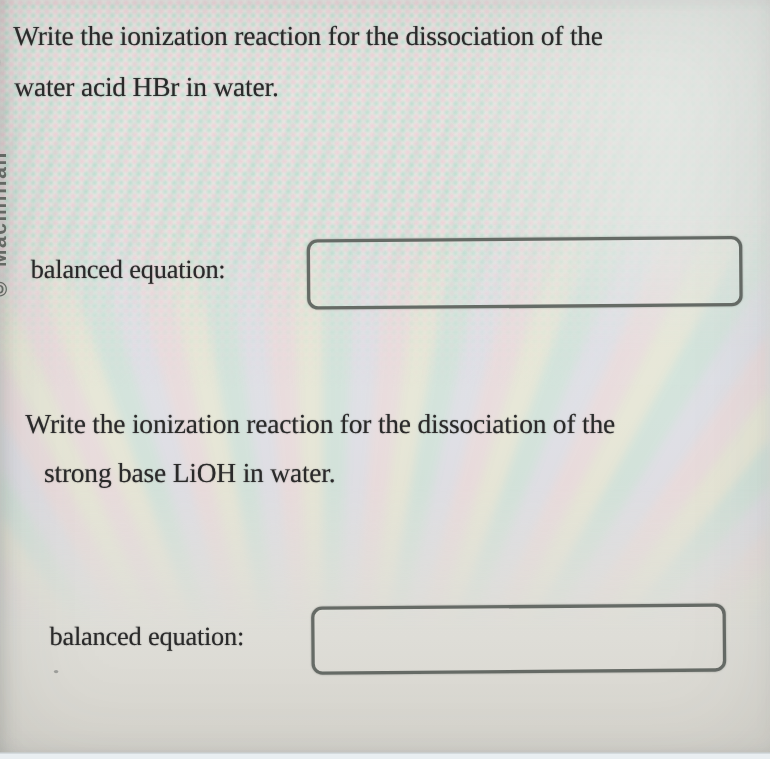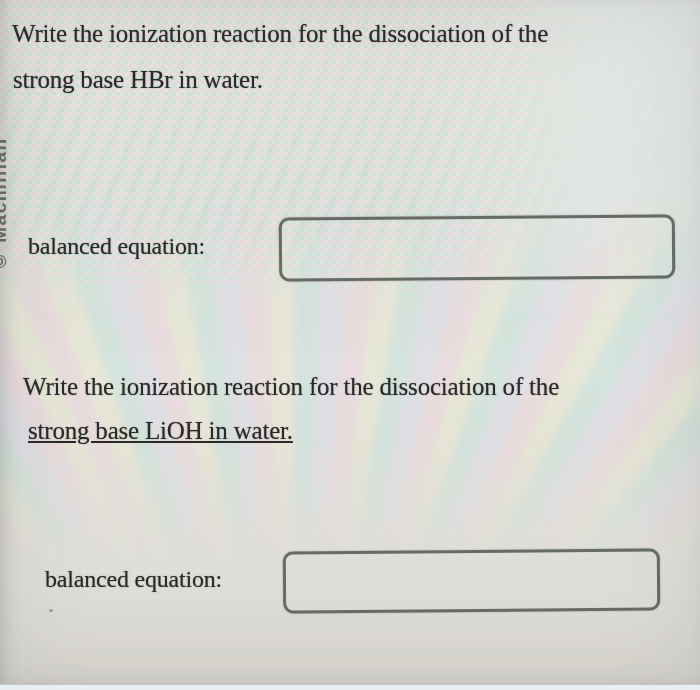--- a/index.html
+++ b/index.html
@@ -53,21 +53,21 @@
   }
   
   .qline{
     position:absolute;white-space:nowrap;line-height:1;
     font-size:25px;color:#2a2a2a;letter-spacing:-0.2px;
     text-shadow:0 0 1.2px rgba(35,35,35,0.55);
   }
   .q1-l1{left:12px;top:21px;}
   .q1-l2{left:13px;top:67px;}
   .q2-l1{left:23px;top:374px;}
-  .q2-l2{left:28px;top:418px;text-decoration:underline;}
+  .q2-l2{left:40px;top:418px;}
   .eq-label{
     position:absolute;white-space:nowrap;line-height:1;
     font-size:24px;color:#2a2a2a;letter-spacing:-0.2px;
     text-shadow:0 0 1.2px rgba(35,35,35,0.55);
   }
   .eq-label-1{left:28px;top:234px;}
   .eq-label-2{left:45px;top:567px;}
   .answer-box{
     position:absolute;box-sizing:border-box;
     background:transparent;border:3px solid #666b66;border-radius:10px;
@@ -101,21 +101,21 @@
   <div class="waves"></div>
   <div class="haze"></div>
   <div class="rays"></div>
 
   <div class="watermark">© Macmillan</div>
 
   <div class="stray-mark">,</div>
 
   <div>
     <div class="qline q1-l1">Write the ionization reaction for the dissociation of the</div>
-    <div class="qline q1-l2">strong base HBr in water.</div>
+    <div class="qline q1-l2">water acid HBr in water.</div>
     <div class="eq-label eq-label-1">balanced equation:</div>
     <input type="text" class="answer-box answer-box-1" value="" style="">
   </div>
 
   <div>
     <div class="qline q2-l1">Write the ionization reaction for the dissociation of the</div>
     <div class="qline q2-l2">strong base LiOH in water.</div>
     <div class="eq-label eq-label-2">balanced equation:</div>
     <input type="text" class="answer-box answer-box-2" value="" style="">
   </div>

